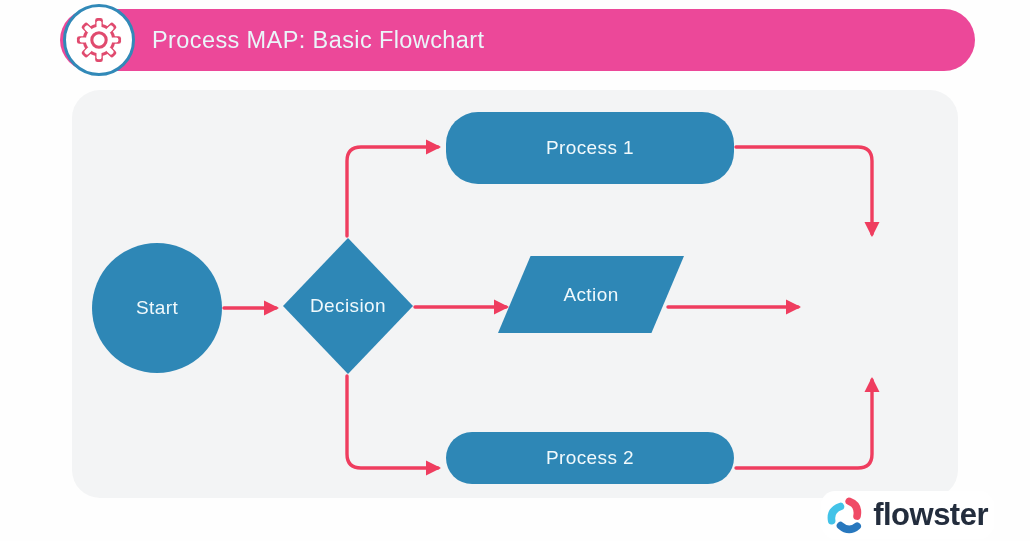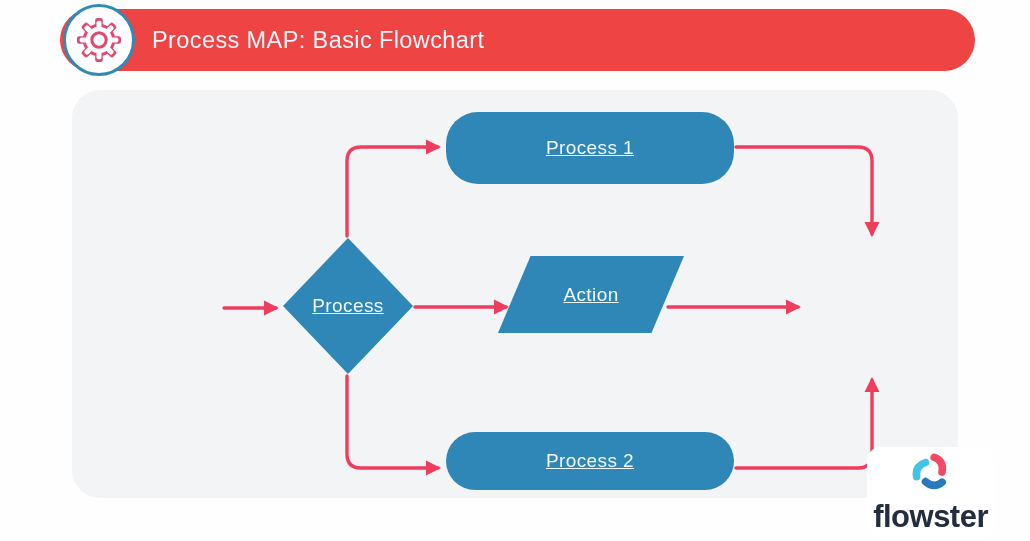--- a/index.html
+++ b/index.html
@@ -1,44 +1,44 @@
 <!DOCTYPE html>
 <html><head>
 <meta charset="utf-8">
 <style>
   html,body{margin:0;padding:0;background:#ffffff;font-family:"Liberation Sans",sans-serif;}
   .page{position:relative;width:1030px;height:541px;background:#fefefe;overflow:hidden;}
 
   
   .header-bar{position:absolute;left:60px;top:9px;width:915px;height:62px;
-    background:#ef4444;border-radius:31px;display:flex;align-items:center;}
+    background:#ec4899;border-radius:31px;display:flex;align-items:center;}
   .header-title{margin-left:92px;color:#EAF6FA;font-size:23.5px;font-weight:500;letter-spacing:.4px;}
   .gear-badge{position:absolute;left:63px;top:4px;width:66px;height:66px;background:#ffffff;
     border:3px solid #3189B8;border-radius:50%;display:flex;align-items:center;justify-content:center;z-index:2;}
 
   
   .panel{position:absolute;left:72px;top:90px;width:886px;height:408px;background:#F3F4F5;border-radius:28px;}
 
   
   .node{position:absolute;background:#2E87B6;color:#F0F9FC;display:flex;align-items:center;
-    justify-content:center;font-size:19px;letter-spacing:.4px;z-index:3;text-decoration:underline;}
+    justify-content:center;font-size:19px;letter-spacing:.4px;z-index:3;}
   .node-start{left:92px;top:243px;width:130px;height:130px;border-radius:50%;}
   .node-end{left:805px;top:241px;width:132px;height:132px;border-radius:50%;}
   .node-decision{left:283px;top:238px;width:130px;height:136px;
     clip-path:polygon(50% 0,100% 50%,50% 100%,0 50%);}
   .node-process1{left:446px;top:112px;width:288px;height:72px;border-radius:32px;}
-  .node-process2{left:446px;top:432px;width:288px;height:58px;border-radius:32px;justify-content:center;}
+  .node-process2{left:446px;top:432px;width:288px;height:52px;border-radius:32px;justify-content:center;}
   .node-action{left:498px;top:256px;width:186px;height:77px;
     clip-path:polygon(17.5% 0,100% 0,82.5% 100%,0 100%);}
 
   .edges-svg{position:absolute;left:0;top:0;width:1030px;height:541px;z-index:2;pointer-events:none;}
 
   
   .brand{position:absolute;right:36px;bottom:2px;display:flex;align-items:center;gap:8px;
-    background:#ffffff;border-radius:14px;padding:4px 6px;z-index:4;flex-direction:column;}
+    background:#ffffff;border-radius:14px;padding:4px 6px;z-index:4;}
   .brand-text{color:#232D3D;font-size:31px;font-weight:700;letter-spacing:-.5px;}
 </style>
 </head>
 <body>
 
 <div class="page">
 
   <div class="header-bar">
     <div class="header-title">Process MAP: Basic Flowchart</div>
   </div>
@@ -86,22 +86,25 @@
       <path d="M224,308 H276" marker-end="url(#arrow)"></path>
       <path d="M347,236 V161 Q347,147 361,147 H438" marker-end="url(#arrow)"></path>
       <path d="M736,147 H858 Q872,147 872,161 V234" marker-end="url(#arrow)"></path>
       <path d="M415,307 H506" marker-end="url(#arrow)"></path>
       <path d="M668,307 H798" marker-end="url(#arrow)"></path>
       <path d="M347,376 V454 Q347,468 361,468 H438" marker-end="url(#arrow)"></path>
       <path d="M736,468 H858 Q872,468 872,454 V380" marker-end="url(#arrow)"></path>
     </g>
   </svg>
 
+  <div class="node node-start">
+    <span>Start</span>
+  </div>
   <div class="node node-decision">
-    <span>Process</span>
+    <span>Decision</span>
   </div>
   <div class="node node-process1">
     <span>Process 1</span>
   </div>
   <div class="node node-action">
     <span>Action</span>
   </div>
   <div class="node node-process2">
     <span>Process 2</span>
   </div>

